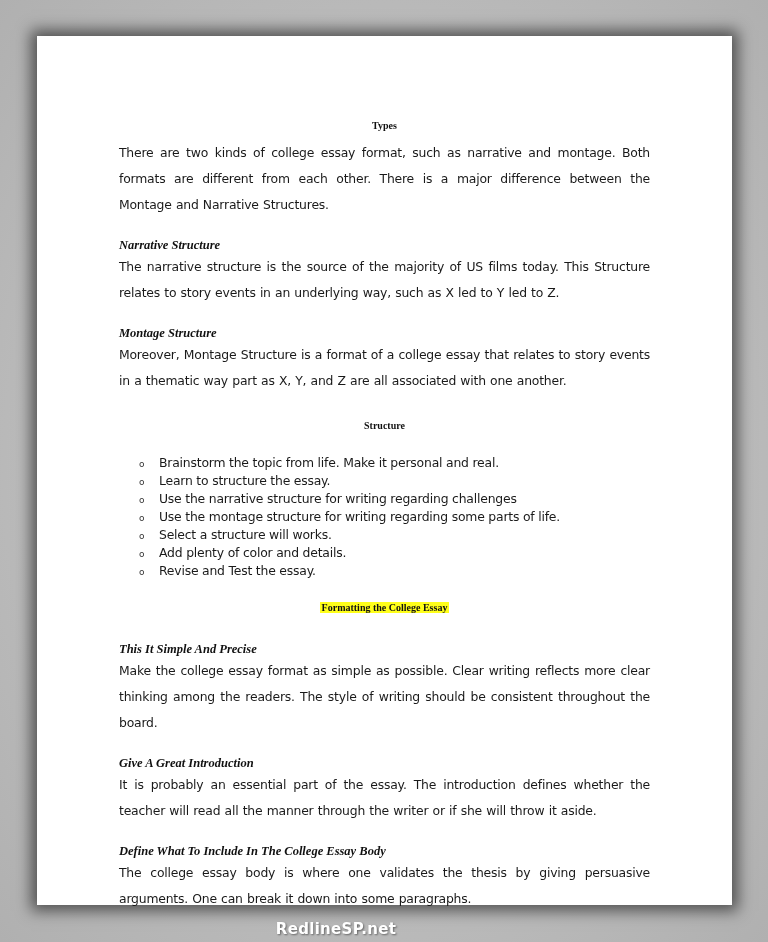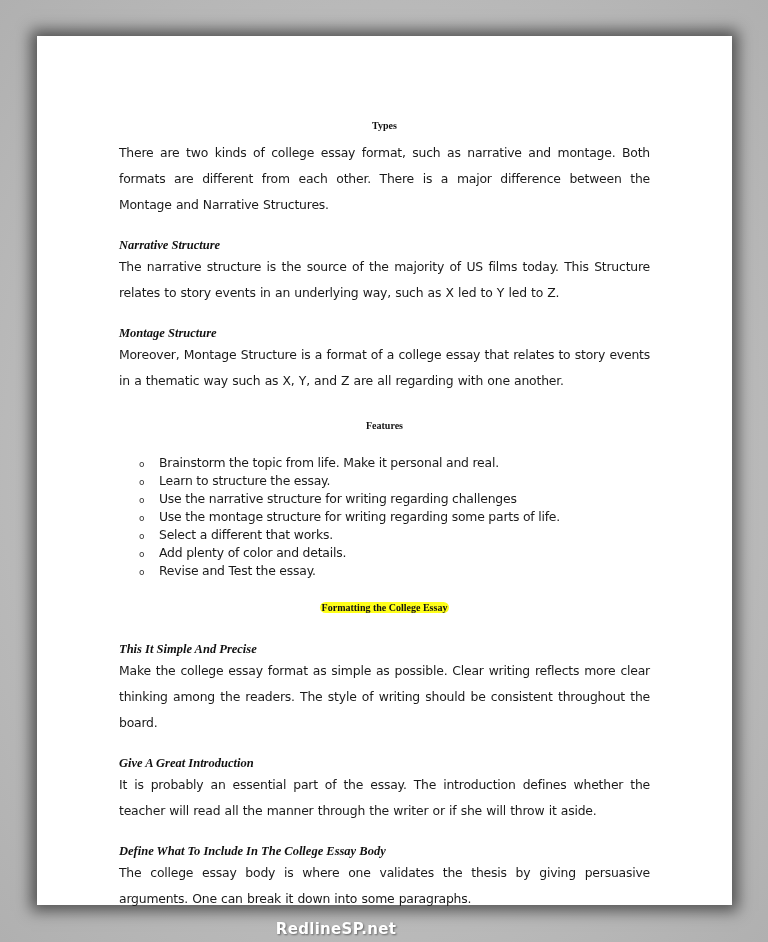--- a/index.html
+++ b/index.html
@@ -61,21 +61,20 @@
       text-align-last: left;
       margin: 0;
       letter-spacing: -0.2px;
       word-spacing: 0.5px;
     }
     .gap-lg { height: 18px; }
     .gap-md { height: 14px; }
     .highlight {
       background: #ffff1a;
       padding: 0 2px;
-      border-radius: 7px;
     }
     ul.features {
       list-style: none;
       margin: 0;
       padding: 0;
     }
     ul.features li {
       position: relative;
       padding-left: 40px;
       font-family: "DejaVu Sans", sans-serif;
@@ -123,34 +122,34 @@
 
     <section>
       <h3 class="h-sub">Narrative Structure</h3>
       <p class="para">The narrative structure is the source of the majority of US films today. This Structure relates to story events in an underlying way, such as X led to Y led to Z.</p>
     </section>
 
     <div class="gap-lg"></div>
 
     <section>
       <h3 class="h-sub">Montage Structure</h3>
-      <p class="para">Moreover, Montage Structure is a format of a college essay that relates to story events in a thematic way such as X, Y, and Z are all regarding with one another.</p>
+      <p class="para">Moreover, Montage Structure is a format of a college essay that relates to story events in a thematic way part as X, Y, and Z are all associated with one another.</p>
     </section>
 
     <div class="gap-lg"></div>
 
     <section>
-      <h2 class="h-main">Features</h2>
+      <h2 class="h-main">Structure</h2>
       <div class="gap-md"></div>
       <ul class="features">
         <li><span class="bullet">o</span><span>Brainstorm the topic from life. Make it personal and real.</span></li>
         <li><span class="bullet">o</span><span>Learn to structure the essay.</span></li>
         <li><span class="bullet">o</span><span>Use the narrative structure for writing regarding challenges</span></li>
         <li><span class="bullet">o</span><span>Use the montage structure for writing regarding some parts of life.</span></li>
-        <li><span class="bullet">o</span><span>Select a different that works.</span></li>
+        <li><span class="bullet">o</span><span>Select a structure will works.</span></li>
         <li><span class="bullet">o</span><span>Add plenty of color and details.</span></li>
         <li><span class="bullet">o</span><span>Revise and Test the essay.</span></li>
       </ul>
     </section>
 
     <div class="gap-md"></div>
 
     <section>
       <h2 class="h-main"><span class="highlight">Formatting the College Essay</span></h2>
     </section>

